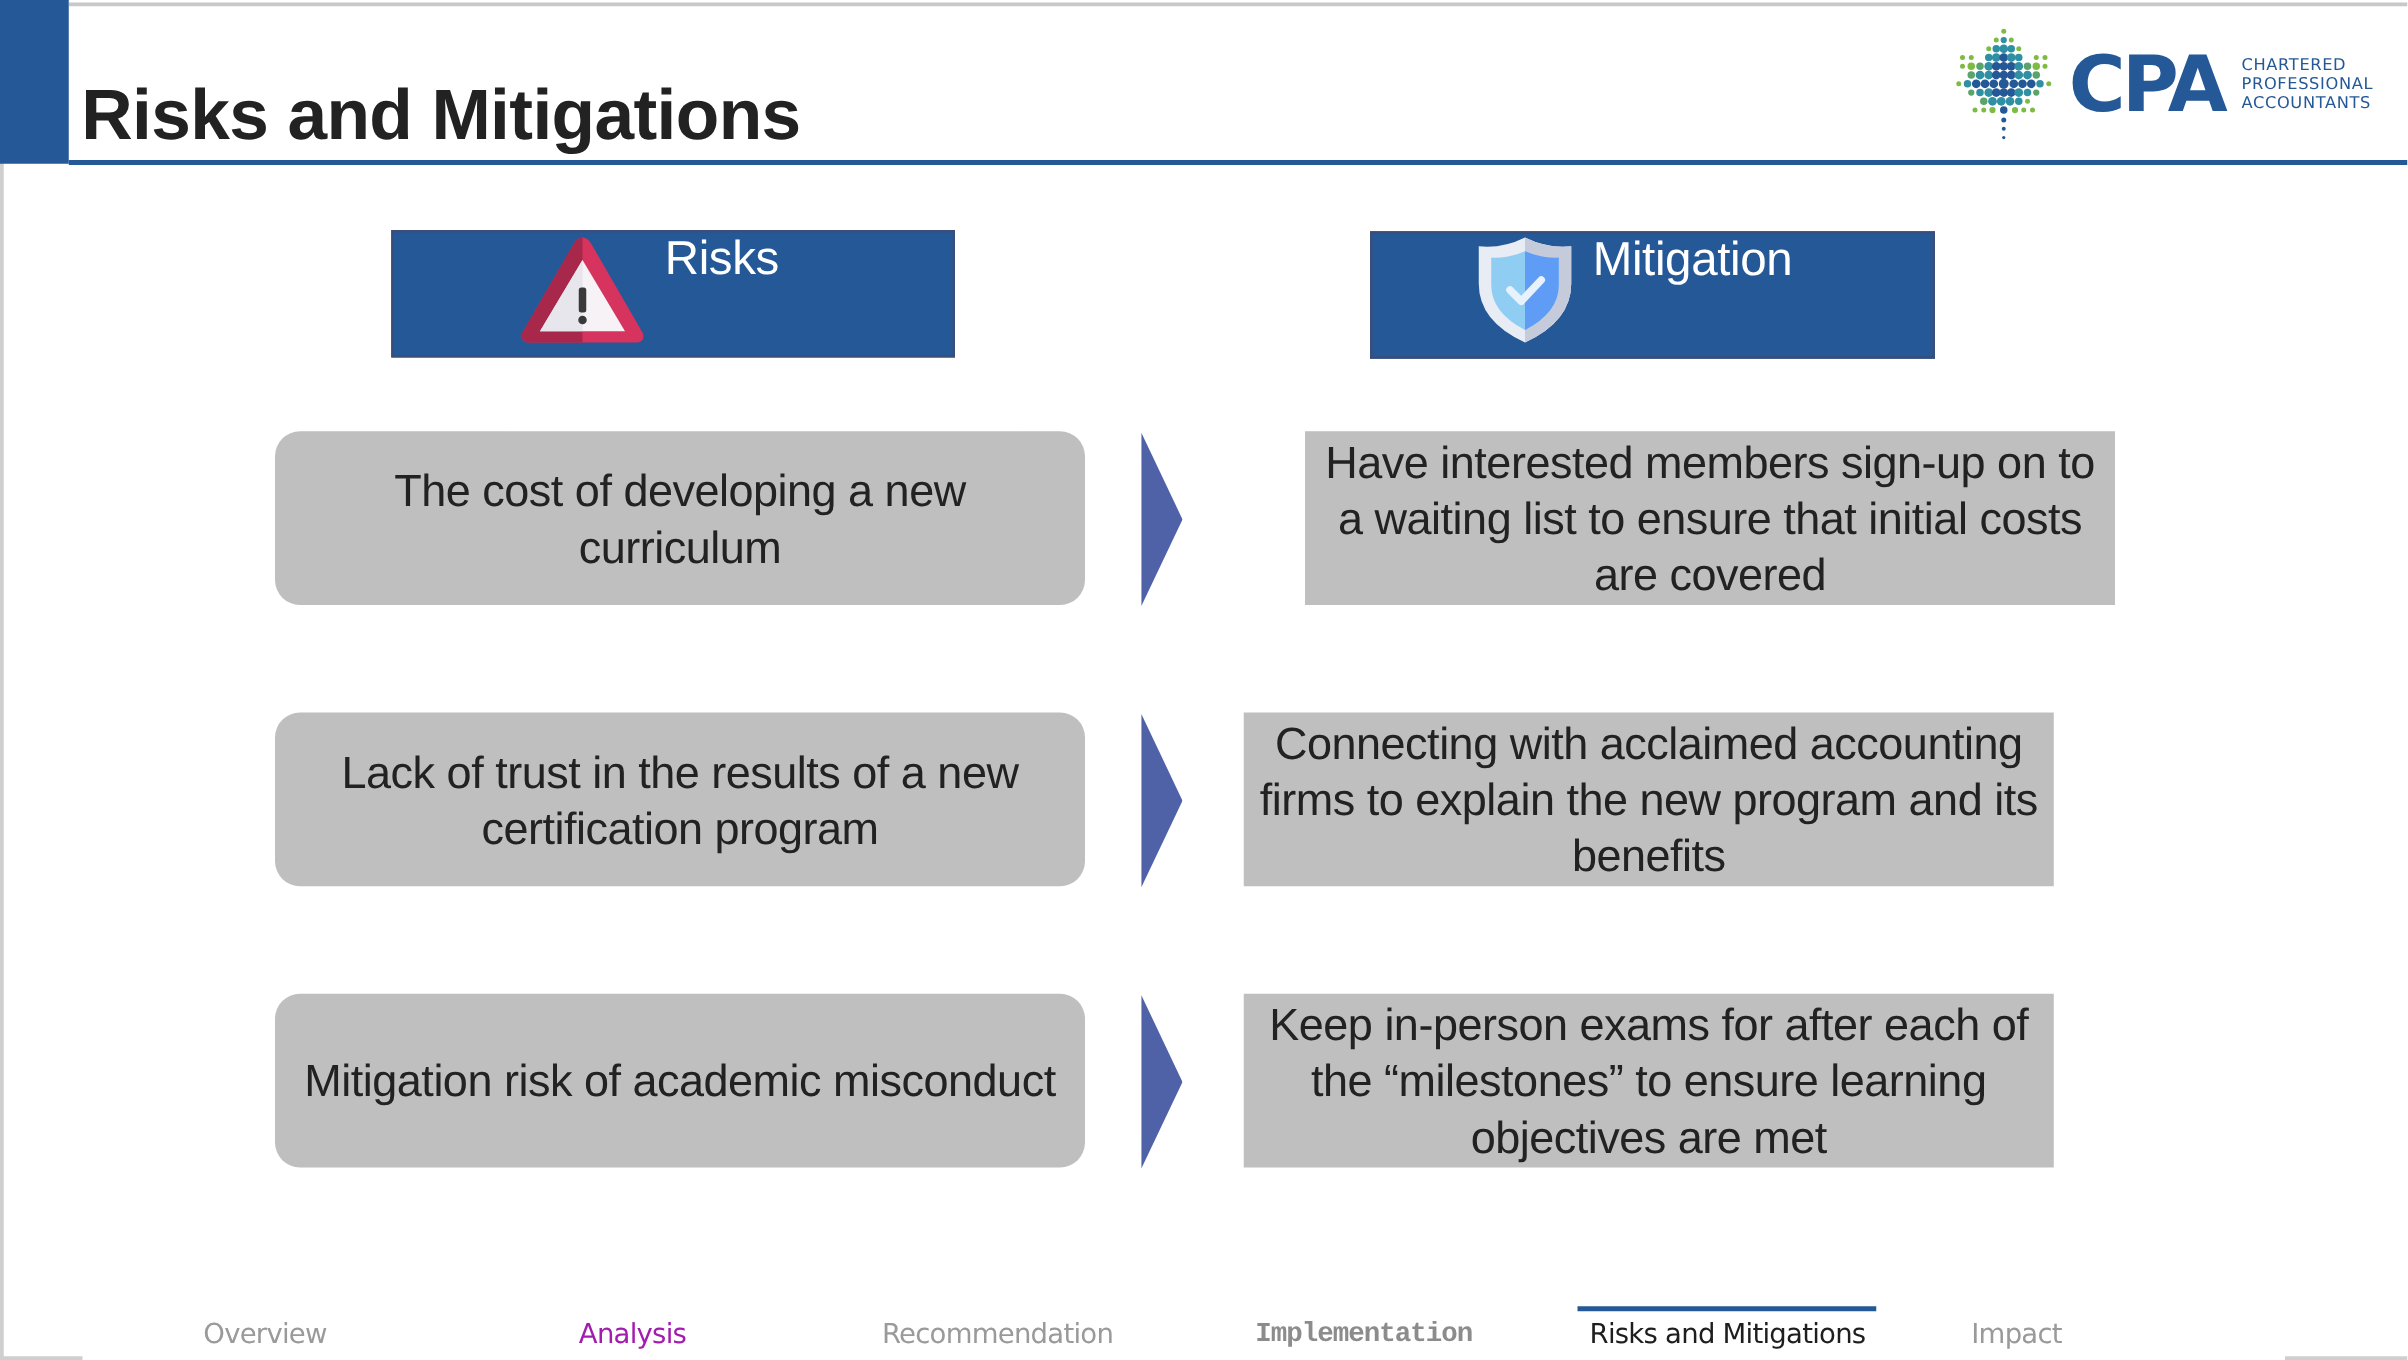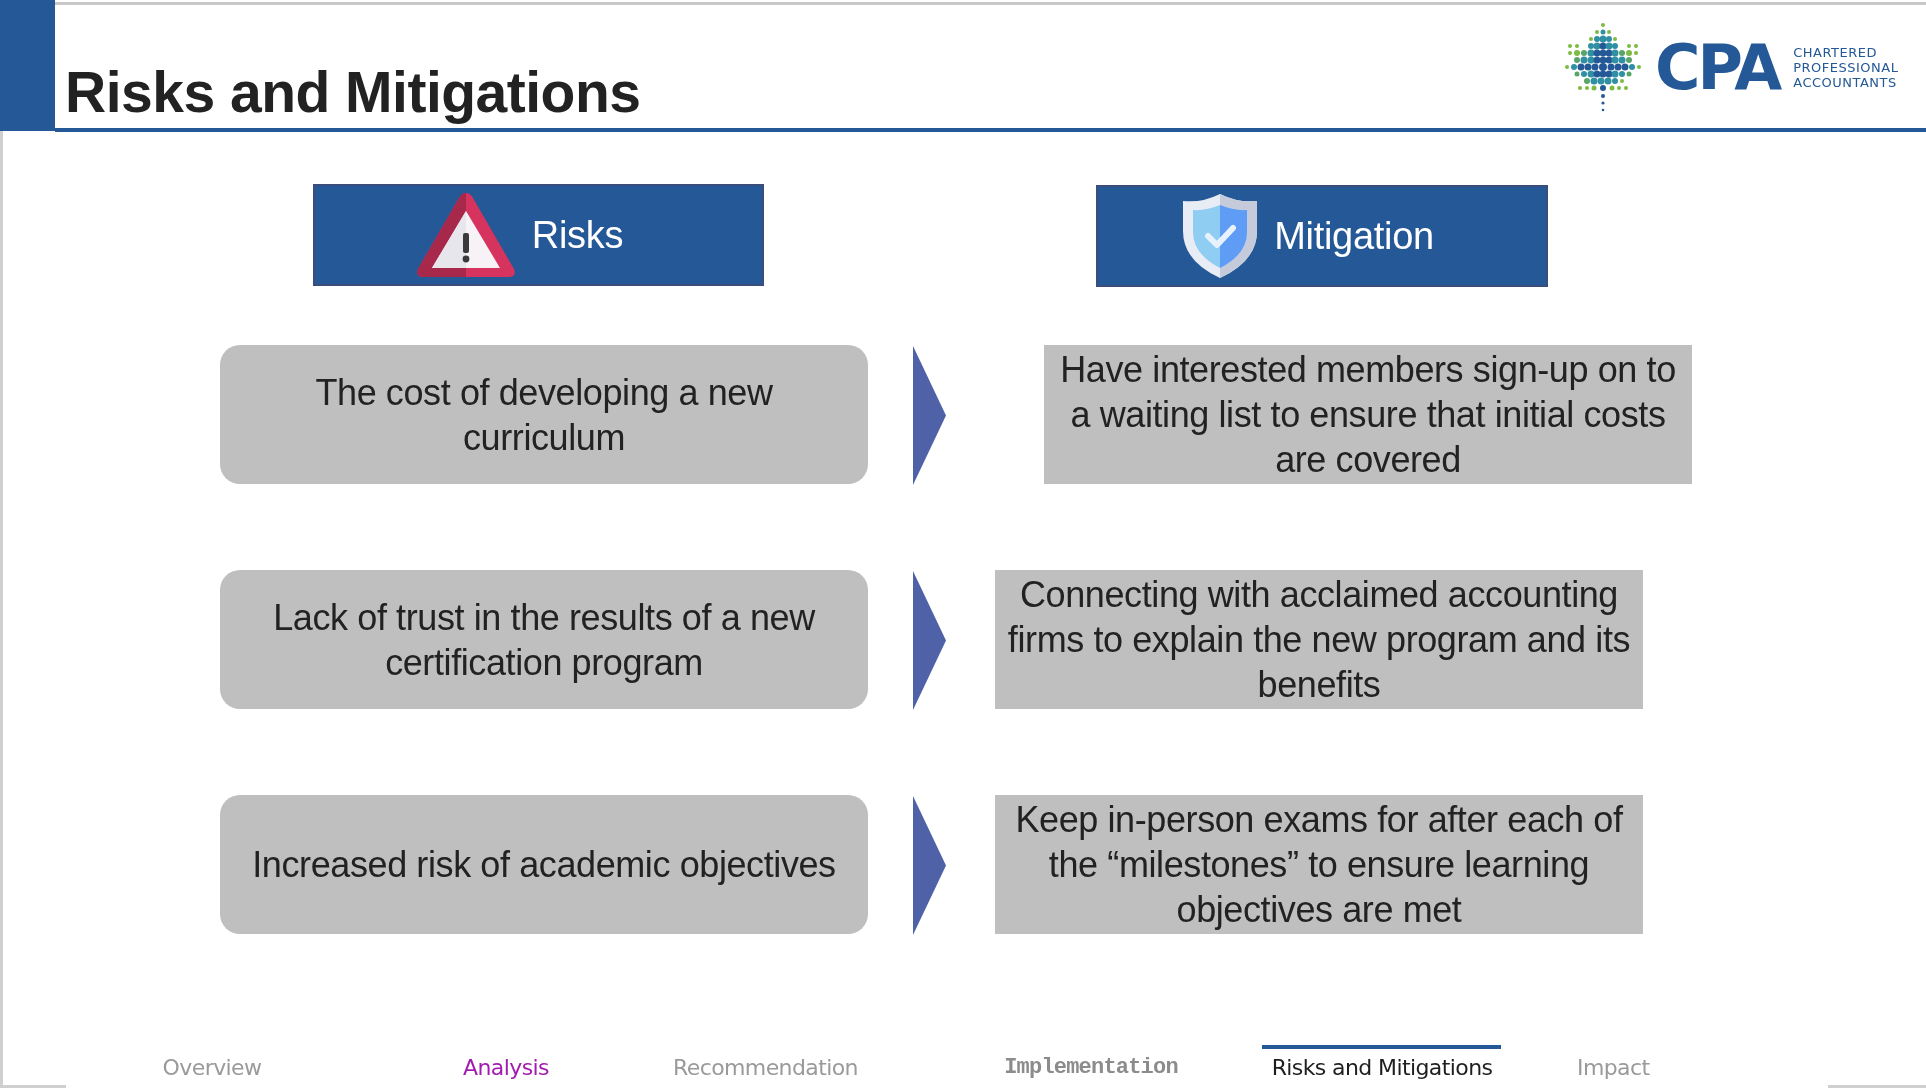--- a/index.html
+++ b/index.html
@@ -28,21 +28,21 @@
       color: #245896; margin-left: 12px; letter-spacing: -3px; line-height: 1;
     }
     .logo-words {
       margin-left: 14px; font-size: 13px; line-height: 15px; color: #245896;
       font-family: "DejaVu Sans", sans-serif; letter-spacing: 0.5px;
     }
 
     .col-header {
       position: absolute; height: 102px; background: #245896;
       border: 2px solid #3b4d7a;
-      display: flex; align-items: center; justify-content: center; color: #ffffff;
+      display: flex; justify-content: center; color: #ffffff;
     }
     .col-header .label { font-size: 38px; letter-spacing: -0.3px; margin-left: 14px; }
     .risks-header { left: 313px; top: 184px; width: 451px; }
     .mitig-header { left: 1096px; top: 185px; width: 452px; }
 
     .card {
       position: absolute; height: 139px; background: #bfbfbf;
       display: flex; align-items: center; justify-content: center; text-align: center;
       color: #222222; font-size: 36px; line-height: 45px; letter-spacing: -0.4px;
       padding: 0 12px;
@@ -181,28 +181,28 @@
     <polygon points="0,0 33,69.5 0,139" fill="#4f62a8"></polygon>
   </svg>
   <div class="card mit-card" style="left:1044px; top:345px;">Have interested members sign-up on to a waiting list to ensure that initial costs are covered</div>
 
   <div class="card risk-card" style="top:570px;">Lack of trust in the results of a new certification program</div>
   <svg class="arrow" style="left:913px; top:571px;" viewBox="0 0 33 139" preserveAspectRatio="none">
     <polygon points="0,0 33,69.5 0,139" fill="#4f62a8"></polygon>
   </svg>
   <div class="card mit-card" style="left:995px; top:570px;">Connecting with acclaimed accounting firms to explain the new program and its benefits</div>
 
-  <div class="card risk-card" style="top:795px;">Increased risk of academic objectives</div>
+  <div class="card risk-card" style="top:795px;">Mitigation risk of academic misconduct</div>
   <svg class="arrow" style="left:913px; top:796px;" viewBox="0 0 33 139" preserveAspectRatio="none">
     <polygon points="0,0 33,69.5 0,139" fill="#4f62a8"></polygon>
   </svg>
   <div class="card mit-card" style="left:995px; top:795px;">Keep in-person exams for after each of the “milestones” to ensure learning objectives are met</div>
 
   <div>
     <div style="position:absolute; left:112px; top:1055px; width:200px; text-align:center; font-family:'DejaVu Sans', sans-serif; font-size:22px; color:#9a9a9a; letter-spacing:-0.6px;">Overview</div>
     <div style="position:absolute; left:406px; top:1055px; width:200px; text-align:center; font-family:'DejaVu Sans', sans-serif; font-size:22px; color:#a21caf; letter-spacing:-0.6px;">Analysis</div>
-    <div style="position:absolute; left:673px; top:1055px; width:250px; text-align:left; font-family:'DejaVu Sans', sans-serif; font-size:22px; color:#9a9a9a; letter-spacing:-0.6px;">Recommendation</div>
+    <div style="position:absolute; left:673px; top:1055px; width:250px; text-align:center; font-family:'DejaVu Sans', sans-serif; font-size:22px; color:#9a9a9a; letter-spacing:-0.6px;">Recommendation</div>
     <div style="position:absolute; left:966px; top:1055px; width:250px; text-align:center; font-family:Liberation Mono, monospace; font-size:22px; font-weight:bold; color:#8c8c8c; letter-spacing:-0.8px;">Implementation</div>
     <div style="position:absolute; left:1262px; top:1045px; width:239px; height:4px; background:#245896;"></div>
     <div style="position:absolute; left:1249px; top:1055px; width:266px; text-align:center; font-family:'DejaVu Sans', sans-serif; font-size:22px; color:#1e1e1e; letter-spacing:-0.6px;">Risks and Mitigations</div>
     <div style="position:absolute; left:1577px; top:1055px; width:200px; font-family:'DejaVu Sans', sans-serif; font-size:22px; color:#9a9a9a; letter-spacing:-0.6px;">Impact</div>
   </div>
 </div>
 
 </body></html>

